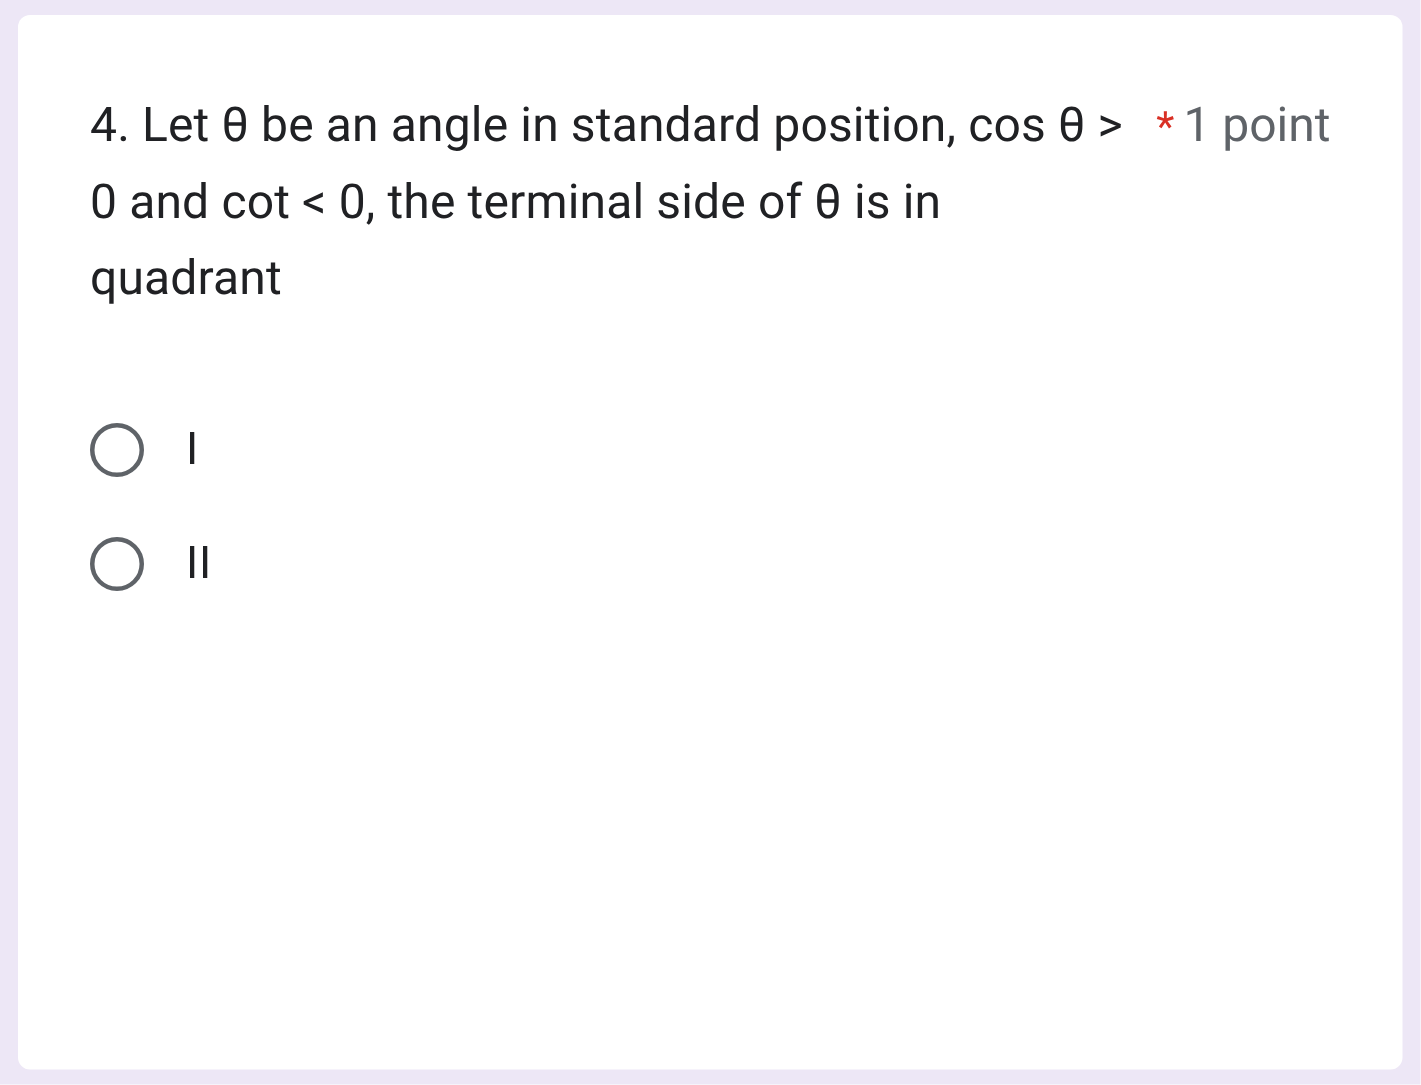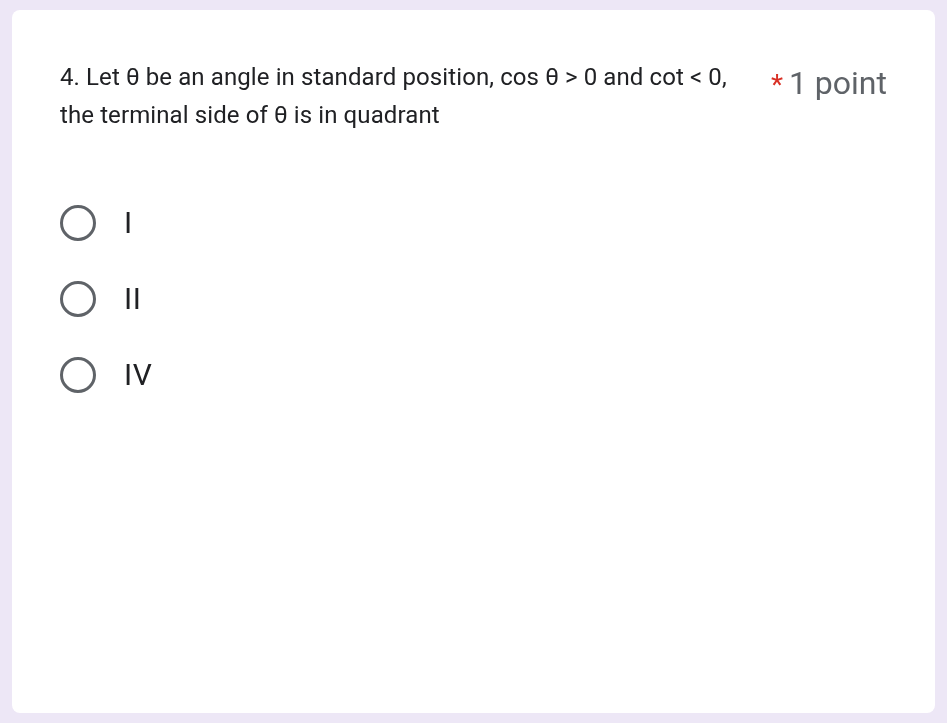--- a/index.html
+++ b/index.html
@@ -21,21 +21,21 @@
       width: 100%;
       height: 100%;
     }
     .header-row {
       display: flex;
       justify-content: space-between;
       align-items: flex-start;
       margin-bottom: 8px;
     }
     .question-text {
-      font-size: 24px;
+      font-size: 32px;
       color: #202124;
       line-height: 1.6;
       letter-spacing: 0.1px;
       flex: 1;
       padding-right: 20px;
     }
     .points-container {
       display: flex;
       align-items: baseline;
       gap: 6px;
@@ -90,18 +90,14 @@
 
   <div class="options-container">
     <div class="option-row">
       <div class="radio-circle"></div>
       <span class="option-label">I</span>
     </div>
     <div class="option-row">
       <div class="radio-circle"></div>
       <span class="option-label">II</span>
     </div>
-    <div class="option-row">
-      <div class="radio-circle"></div>
-      <span class="option-label">IV</span>
-    </div>
   </div>
 </div>
 
 </body></html>

